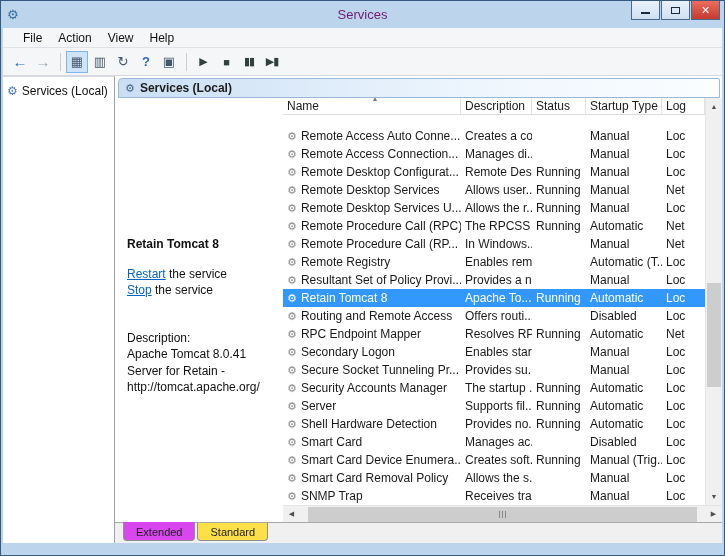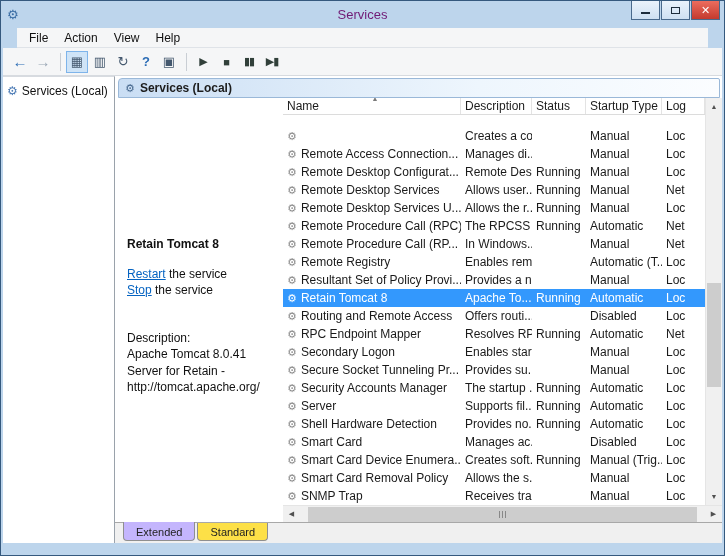--- a/index.html
+++ b/index.html
@@ -12,21 +12,21 @@
   .titlebar { height:27px; position:relative; display:flex; align-items:center; flex:0 0 auto; }
   .title-icon { margin-left:6px; font-size:13px; color:#3c6ea5; }
   .title-text { position:absolute; left:0; right:0; text-align:center; font-size:13px; color:#701a75; }
   .caption-buttons { position:absolute; right:4px; top:0; display:flex; }
   .cap-btn { width:29px; height:19px; border:1px solid #49698c; border-top:none; display:flex; align-items:center; justify-content:center; margin-left:1px; background:linear-gradient(#eaf2fb,#cfe0f2); cursor:default; }
   .cap-btn .bar { width:9px; height:2px; background:#1d2c3c; margin-top:6px; }
   .cap-btn .box { width:9px; height:7px; border:1px solid #1d2c3c; }
   .cap-close { background:linear-gradient(#ec6d5e,#c43a2e); color:#fff; font-size:11px; font-weight:bold; }
 
   
-  .menubar { height:20px; background:#f5f6f7; border-bottom:1px solid #dfe3e8; display:flex; align-items:center; padding-left:4px; flex:0 0 auto; margin:0 16px; }
+  .menubar { height:20px; background:#f5f6f7; border-bottom:1px solid #dfe3e8; display:flex; align-items:center; padding-left:12px; flex:0 0 auto; margin:0 2px; }
   .menu-item { padding:2px 8px; font-size:12px; color:#111; }
 
   
   .toolbar { height:28px; background:#f5f6f7; border-bottom:1px solid #d7dbe0; display:flex; align-items:center; padding-left:6px; flex:0 0 auto; margin:0 2px; }
   .tbtn { width:22px; height:22px; display:flex; align-items:center; justify-content:center; font-size:13px; color:#44586e; margin-right:1px; border:1px solid transparent; }
   .tbtn.nav-active { color:#2b6cb5; font-size:15px; }
   .tbtn.nav-disabled { color:#9aa7b5; font-size:15px; }
   .tbtn.pressed { background:#cfe4f7; border-color:#7eb4ea; }
   .tbtn.help { color:#2b6cb5; font-weight:bold; }
   .tbtn.media { color:#31403a; font-size:11px; letter-spacing:-1px; }
@@ -72,21 +72,21 @@
   .v-thumb { position:absolute; left:1px; right:1px; top:45%; height:28%; background:#cdcdcd; }
   .hscroll { height:17px; background:#f0f0f0; border-top:1px solid #e5e5e5; display:flex; align-items:center; flex:0 0 auto; }
   .hs-btn { width:17px; height:17px; display:flex; align-items:center; justify-content:center; font-size:7px; color:#505050; flex:0 0 auto; }
   .h-track { flex:1; height:17px; position:relative; }
   .h-thumb { position:absolute; top:1px; bottom:1px; left:2%; width:96%; background:#cdcdcd; display:flex; align-items:center; justify-content:center; gap:2px; }
   .grip { width:1px; height:7px; background:#888; }
 
   
   .tabs-row { height:21px; background:#f0f0f0; border-top:1px solid #a8a8a8; display:flex; align-items:flex-start; padding-left:8px; flex:0 0 auto; }
   .tab { font-size:11px; padding:3px 12px 2px 12px; border:1px solid #8f8f8f; border-top:none; border-radius:0 0 4px 4px; background:#fde047; color:#222; margin-right:2px; }
-  .tab.active { background:#c4b5fd; position:relative; top:-1px; padding-top:4px; }
+  .tab.active { background:#d946ef; position:relative; top:-1px; padding-top:4px; }
 
   .bottom-frame { flex:1; background:#bdd5ec; }
 </style>
 </head>
 <body>
 
 <div class="window">
 
   <div class="titlebar">
     <span class="title-icon">⚙</span>
@@ -170,20 +170,21 @@
                 </div>
                 <div class="th c-desc">Description</div>
                 <div class="th c-status">Status</div>
                 <div class="th c-startup">Startup Type</div>
                 <div class="th c-logon">Log</div>
               </div>
               <div class="tbody">
                   <div class="row">
     <div class="cell c-name">
       <span class="gear-sm">⚙</span>
+      <span>Remote Access Auto Conne...</span>
     </div>
     <div class="cell c-desc">Creates a co...</div>
     <div class="cell c-status"></div>
     <div class="cell c-startup">Manual</div>
     <div class="cell c-logon">Loc</div>
   </div>
                   <div class="row">
     <div class="cell c-name">
       <span class="gear-sm">⚙</span>
       <span>Remote Access Connection...</span>

